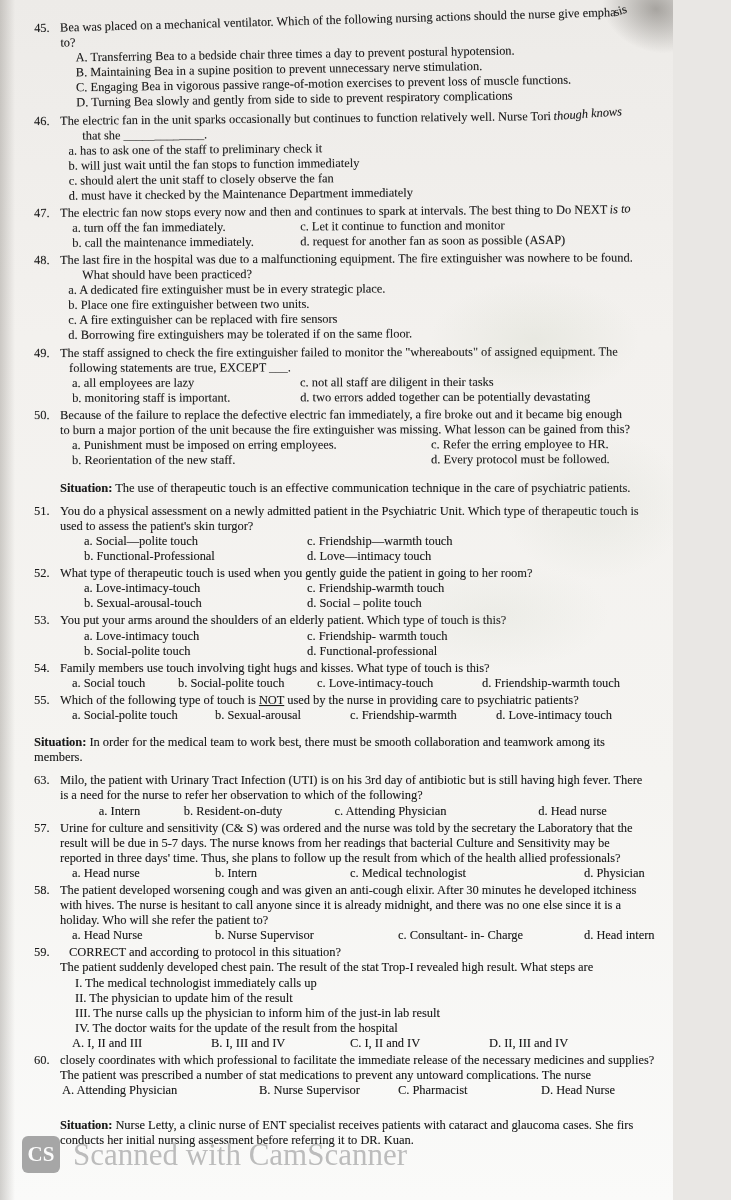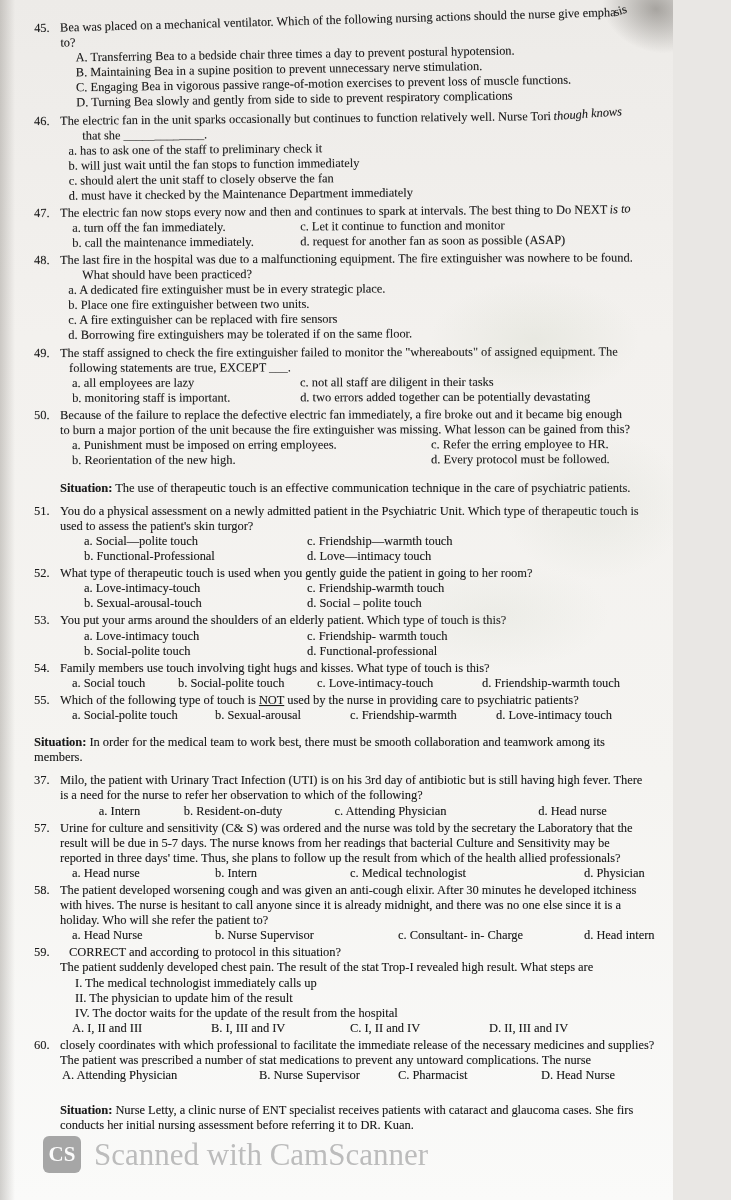--- a/index.html
+++ b/index.html
@@ -59,21 +59,21 @@
   .tq46{transform:rotate(-0.55deg);transform-origin:0 0;}
   .tq47{transform:rotate(-0.35deg);transform-origin:0 0;}
   .tq48{transform:rotate(-0.25deg);transform-origin:0 0;}
   .tq49{transform:rotate(-0.15deg);transform-origin:0 0;}
   .tq50{transform:rotate(-0.1deg);transform-origin:0 0;}
   .tilt-line{display:block;transform:rotate(-0.7deg);transform-origin:0 100%;}
   .steep{display:inline-block;transform:rotate(-16deg);transform-origin:0 90%;}
   .lift-i{display:inline-block;transform:rotate(-3.5deg);transform-origin:0 100%;font-style:italic;}
   .notu{text-decoration:underline;}
 
-  .wm{position:absolute;left:43px;top:1136px;display:flex;align-items:center;gap:13px;text-shadow:none;}
+  .wm{position:absolute;left:22px;top:1136px;display:flex;align-items:center;gap:13px;text-shadow:none;}
   .wm-badge{width:38px;height:37px;background:#a6a6a6;border-radius:6px;
     color:#fbfbfb;font-weight:bold;font-size:21px;display:flex;align-items:center;justify-content:center;}
   .wm-text{color:#bcbcbc;font-size:31px;line-height:37px;white-space:nowrap;}
 </style>
 </head>
 <body>
 
 <div class="paper">
 
   <div class="q tq45">
@@ -146,21 +146,21 @@
   </div>
 
   <div class="q tq50">
     <div class="qnum">50.</div>
     <div class="qbody">
       <div class="stem">Because of the failure to replace the defective electric fan immediately, a fire broke out and it became big enough</div>
       <div class="stem">to burn a major portion of the unit because the fire extinguisher was missing. What lesson can be gained from this?</div>
       <div class="opts-2col w359">
         <div class="opt">a.  Punishment must be imposed on erring employees.</div>
         <div class="opt">c. Refer the erring employee to HR.</div>
-        <div class="opt">b.  Reorientation of the new high.</div>
+        <div class="opt">b.  Reorientation of the new staff.</div>
         <div class="opt">d. Every protocol must be followed.</div>
       </div>
     </div>
   </div>
 
   <div class="situation" style="margin-left:26px;">
     <span class="lbl">Situation:</span><span> The use of therapeutic touch is an effective communication technique in the care of psychiatric patients.</span>
   </div>
 
   <div class="q">
@@ -228,21 +228,21 @@
       </div>
     </div>
   </div>
 
   <div class="situation" style="">
     <div><span class="lbl">Situation:</span><span> In order for the medical team to work best, there must be smooth collaboration and teamwork among its</span></div>
     <div>members.</div>
   </div>
 
   <div class="q">
-    <div class="qnum">37.</div>
+    <div class="qnum">63.</div>
     <div class="qbody">
       <div class="stem">Milo, the patient with Urinary Tract Infection (UTI) is on his 3rd day of antibiotic but is still having high fever. There</div>
       <div class="stem">is a need for the nurse to refer her observation to which of the following?</div>
       <div class="opts-row r56">
         <div class="opt">a. Intern</div>
         <div class="opt">b. Resident-on-duty</div>
         <div class="opt">c. Attending Physician</div>
         <div class="opt">d. Head nurse</div>
       </div>
     </div>
@@ -279,20 +279,21 @@
   </div>
 
   <div class="q">
     <div class="qnum">59.</div>
     <div class="qbody">
       <div class="stem indent-sm">CORRECT and according to protocol in this situation?</div>
       <div class="stem">The patient suddenly developed chest pain. The result of the stat Trop-I revealed high result. What steps are</div>
       <div class="romans">
         <div>I. The medical technologist immediately calls up</div>
         <div>II. The physician to update him of the result</div>
+        <div>III. The nurse calls up the physician to inform him of the just-in lab result</div>
         <div>IV. The doctor waits for the update of the result from the hospital</div>
       </div>
       <div class="opts-row r59">
         <div class="opt">A. I, II and III</div>
         <div class="opt">B. I, III and IV</div>
         <div class="opt">C. I, II and IV</div>
         <div class="opt">D. II, III and IV</div>
       </div>
     </div>
   </div>

